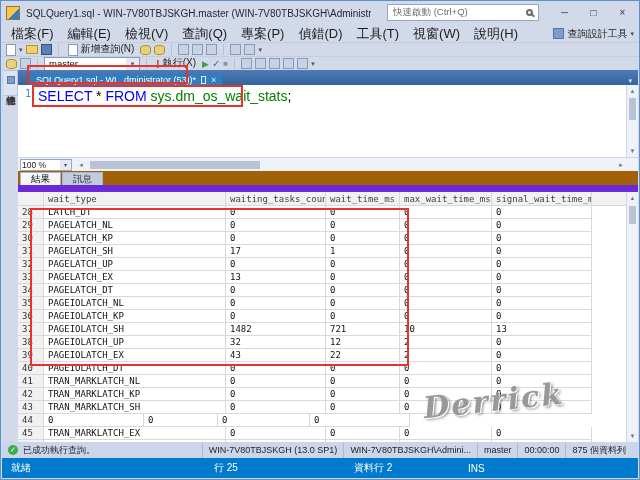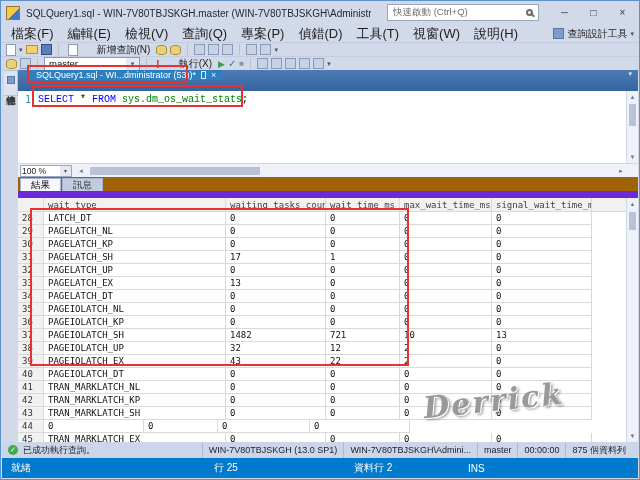--- a/index.html
+++ b/index.html
@@ -27,46 +27,46 @@
   
   .tb{position:absolute;left:0;right:0;display:flex;align-items:center;gap:3px;padding-left:5px;border-top:1px solid #c3cce0}
   .tb1{top:41px;height:14px}
   .tb2{top:55px;height:14px}
   .i-doc{width:10px;height:12px;background:#fff;border:1px solid #8a9ab5;flex:none}
   .i-folder{width:12px;height:9px;background:#f4cf6a;border:1px solid #b5922f;flex:none}
   .i-save{width:11px;height:11px;background:#5b7fb9;border:1px solid #2f4f86;flex:none}
   .i-db{width:11px;height:10px;background:#e9d07a;border:1px solid #a98f2e;border-radius:5px/3px;flex:none}
   .i-sq{width:11px;height:11px;background:#c6d2e6;border:1px solid #8a9ab5;flex:none}
   .sep{width:1px;height:11px;background:#b6c0d6;margin:0 3px;flex:none}
-  .tb-btn{display:flex;align-items:center;gap:19px;padding:0 3px;height:13px;font-size:10px;color:#1e1e1e;white-space:nowrap}
+  .tb-btn{display:flex;align-items:flex-end;gap:3px;padding:0 3px;height:13px;font-size:10px;color:#1e1e1e;white-space:nowrap}
   .combo{width:96px;height:14px;background:#fff;border:1px solid #8a9ab5;display:flex;align-items:center;font-size:9.5px;padding-left:4px;color:#111}
   .combo .arrow{margin-left:auto;width:13px;height:100%;display:flex;align-items:center;justify-content:center;background:#e4e9f4;font-size:7px;color:#44536e}
   .excl{color:#c43a2a;font-weight:bold;font-size:11px}
   .chk{color:#2d6fc4;font-size:10px}
   .stopg{color:#8a94a8;font-size:8px}
   .playg{color:#3f9e4d;font-size:9px}
 
   
   .main{position:absolute;top:69px;left:1px;right:1px;height:372px;display:flex}
   .left-strip{width:16px;background:#d2d9e9;position:relative;flex:none}
   .side-tab{position:absolute;top:0;left:2px;width:14px;padding:5px 1px 7px;background:#dde4f1;border:1px solid #b6c0d6;border-left:none;writing-mode:vertical-rl;font-size:9.5px;color:#333;display:flex;align-items:center;gap:4px}
   .side-ico{width:8px;height:8px;background:#7f9dc9;border:1px solid #5577a8;writing-mode:horizontal-tb;flex:none}
   .doc-col{flex:1;display:flex;flex-direction:column;min-width:0}
 
   
-  .tabstrip{height:21px;background:linear-gradient(#4d7bb5,#35659e);display:flex;align-items:flex-start;position:relative;flex:none}
+  .tabstrip{height:15px;background:linear-gradient(#4d7bb5,#35659e);display:flex;align-items:flex-end;position:relative;flex:none}
   .doc-tab{margin-left:12px;display:flex;align-items:center;gap:5px;padding:0 6px;background:#2d7fc1;color:#fff;font-size:9px;white-space:nowrap}
   .pin{width:5px;height:8px;border:1px solid #dce7f5;flex:none}
   .tab-close{font-size:9px;color:#eaf2fb}
   .strip-extra{margin-left:auto;display:flex;align-items:center;gap:6px;padding-right:6px;color:#dce7f5;font-size:7px}
 
   
   .editor{height:72px;background:#fff;display:flex;position:relative;flex:none}
   .gutter{width:20px;color:#2b91af;font-family:"DejaVu Sans Mono","Liberation Mono",monospace;font-size:10px;padding:3px 0 0 7px;flex:none}
-  .code{flex:1;font-family:Liberation Mono, monospace;font-size:10px;padding-top:3px;white-space:pre;min-width:0}
+  .code{flex:1;font-family:Liberation Sans, sans-serif;font-size:14px;padding-top:3px;white-space:pre;min-width:0}
   .tok-kw{color:#0000ff}.tok-obj{color:#008000}.tok-pl{color:#000}
   .vscroll{width:12px;background:#eef1f8;border-left:1px solid #cfd6e6;position:relative;flex:none}
   .sarrow{height:12px;display:flex;align-items:center;justify-content:center;font-size:6px;color:#6a7894}
   .sarrow.bot{position:absolute;bottom:0;left:0;right:0}
   .thumb{position:absolute;left:2px;right:2px;background:#b9c3d8}
 
   
   .zoomrow{height:14px;background:#eef1f8;border-top:1px solid #cfd6e6;display:flex;align-items:center;padding-left:2px;gap:4px;flex:none}
   .zoom-combo{width:52px;height:12px;background:#fff;border:1px solid #9aa7c0;font-size:8.5px;display:flex;align-items:center;padding-left:1px;color:#222}
   .zoom-combo .arrow{margin-left:auto;width:11px;height:100%;background:#e4e9f4;display:flex;align-items:center;justify-content:center;font-size:6px;color:#44536e}

